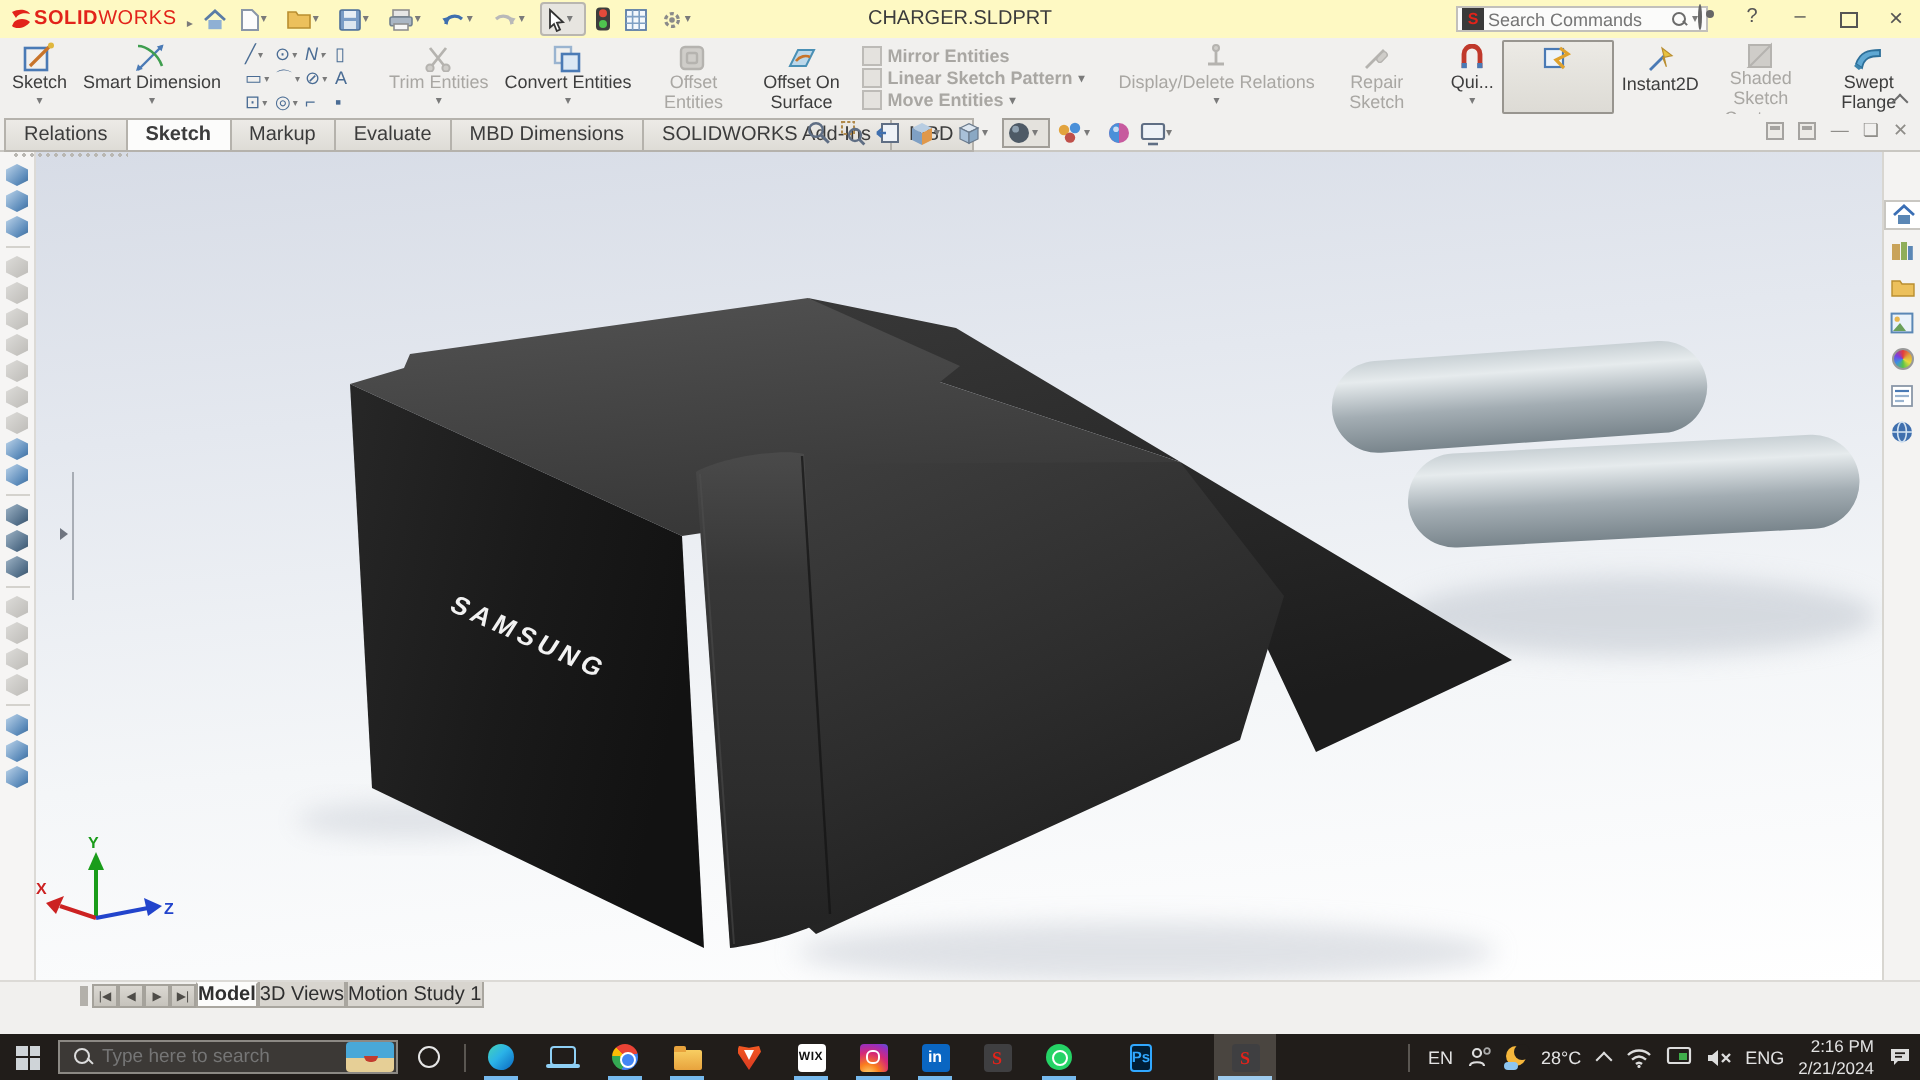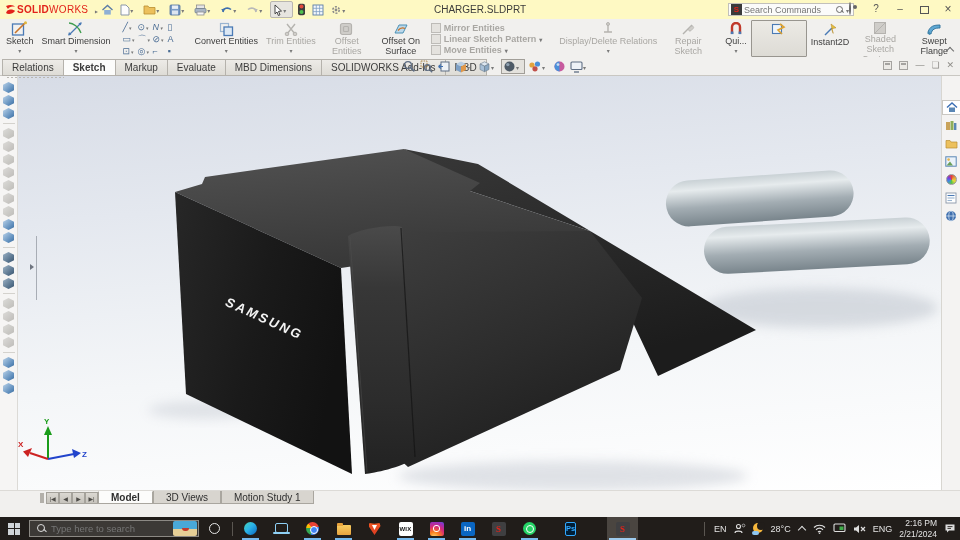--- a/index.html
+++ b/index.html
@@ -76,21 +76,21 @@
   #fm-handle::after{content:"";position:absolute;left:2px;top:28px;width:0;height:0;border-left:4px solid #6f7580;border-top:3px solid transparent;border-bottom:3px solid transparent;}
   #right-strip{width:19px;background:#f4f3f2;border-left:1px solid #d8d6d1;display:flex;flex-direction:column;align-items:center;padding-top:24px;gap:3px;}
   .ric2{width:16px;height:15px;display:flex;align-items:center;justify-content:center;}
   .ric2.active{background:#fff;border:1px solid #c9c7c2;border-right:none;width:18px;}
   .wheel{width:11px;height:11px;border-radius:50%;background:conic-gradient(#e23d3d,#e2a23d,#e2dc3d,#58c24a,#3d8fe2,#7a3de2,#e23d3d);border:1px solid #999;}
 
   
   #doctabs{position:absolute;top:490px;left:0;width:960px;height:14px;background:#f1f0ee;display:flex;align-items:stretch;border-top:1px solid #dcdad6;}
   .splitbar{width:4px;height:10px;margin:2px 2px 0 40px;border-left:2px solid #b3b0aa;border-right:2px solid #b3b0aa;}
   .navbtn{width:13px;height:12px;margin-top:1px;background:linear-gradient(#dbd8d2,#c6c3bc);border:1px solid #a5a29b;font-size:6px;color:#4e4c48;display:flex;align-items:center;justify-content:center;}
-  .dtab{padding:0 12px;font-size:10px;color:#2f2f2f;display:flex;align-items:center;border:1px solid #a9a69f;border-top:none;background:#d8d5cf;}
+  .dtab{padding:0 0;font-size:10px;color:#2f2f2f;display:flex;align-items:center;border:1px solid #a9a69f;border-top:none;background:#d8d5cf;}
   .dtab.active{background:#fcfcfb;font-weight:bold;border-top:1px solid #fcfcfb;}
 
   
   #statusbar{position:absolute;top:504px;left:0;width:960px;height:13px;background:#fbfbfa;border-top:1px solid #d8d6d1;font-size:9.5px;color:#2f2f2f;}
   #statusbar .lefttxt{position:absolute;left:3px;top:1px;}
   #statusbar .mode{position:absolute;right:118px;top:1px;}
   #statusbar .units{position:absolute;right:40px;top:1px;}
   #statusbar .udash{position:absolute;right:26px;top:1px;color:#777;}
 
   
@@ -318,39 +318,39 @@
         </span>
       <span class="ec">
           <span>⌐</span>
         </span>
       <span class="ec">
           <span>▪</span>
         </span>
     </div>
     <div class="vsep"></div>
 
-    <div class="rb">
-      <span class="ric">
-          <svg width="15" height="15" viewBox="0 0 15 15">
-            <rect x="1.5" y="1.5" width="8" height="8" fill="none" stroke="#9ab4d0" stroke-width="1.2"></rect>
-            <rect x="5" y="5" width="8.5" height="8.5" fill="#dce8f4" stroke="#4a7ab5" stroke-width="1.3"></rect>
-          </svg>
-        </span>
-      <span>Convert Entities</span>
-      <span class="dd"></span>
-    </div>
     <div class="rb gray">
       <span class="ric">
           <svg width="14" height="14" viewBox="0 0 14 14">
             <path d="M3 2 L11 12 M11 2 L3 12" stroke="#b5b3af" stroke-width="1.4"></path>
             <circle cx="3" cy="12" r="1.8" fill="none" stroke="#b5b3af"></circle>
             <circle cx="11" cy="12" r="1.8" fill="none" stroke="#b5b3af"></circle>
           </svg>
         </span>
       <span>Trim Entities</span>
+      <span class="dd"></span>
+    </div>
+    <div class="rb">
+      <span class="ric">
+          <svg width="15" height="15" viewBox="0 0 15 15">
+            <rect x="1.5" y="1.5" width="8" height="8" fill="none" stroke="#9ab4d0" stroke-width="1.2"></rect>
+            <rect x="5" y="5" width="8.5" height="8.5" fill="#dce8f4" stroke="#4a7ab5" stroke-width="1.3"></rect>
+          </svg>
+        </span>
+      <span>Convert Entities</span>
       <span class="dd"></span>
     </div>
     <div class="rb gray">
       <span class="ric">
           <svg width="15" height="15" viewBox="0 0 15 15">
             <rect x="1.5" y="1.5" width="11" height="11" rx="2" fill="none" stroke="#b5b3af" stroke-width="1.2"></rect>
             <rect x="4.5" y="4.5" width="5" height="5" rx="1" fill="none" stroke="#b5b3af" stroke-width="1.2"></rect>
           </svg>
         </span>
       <span class="lbl2">Offset Entities</span>

